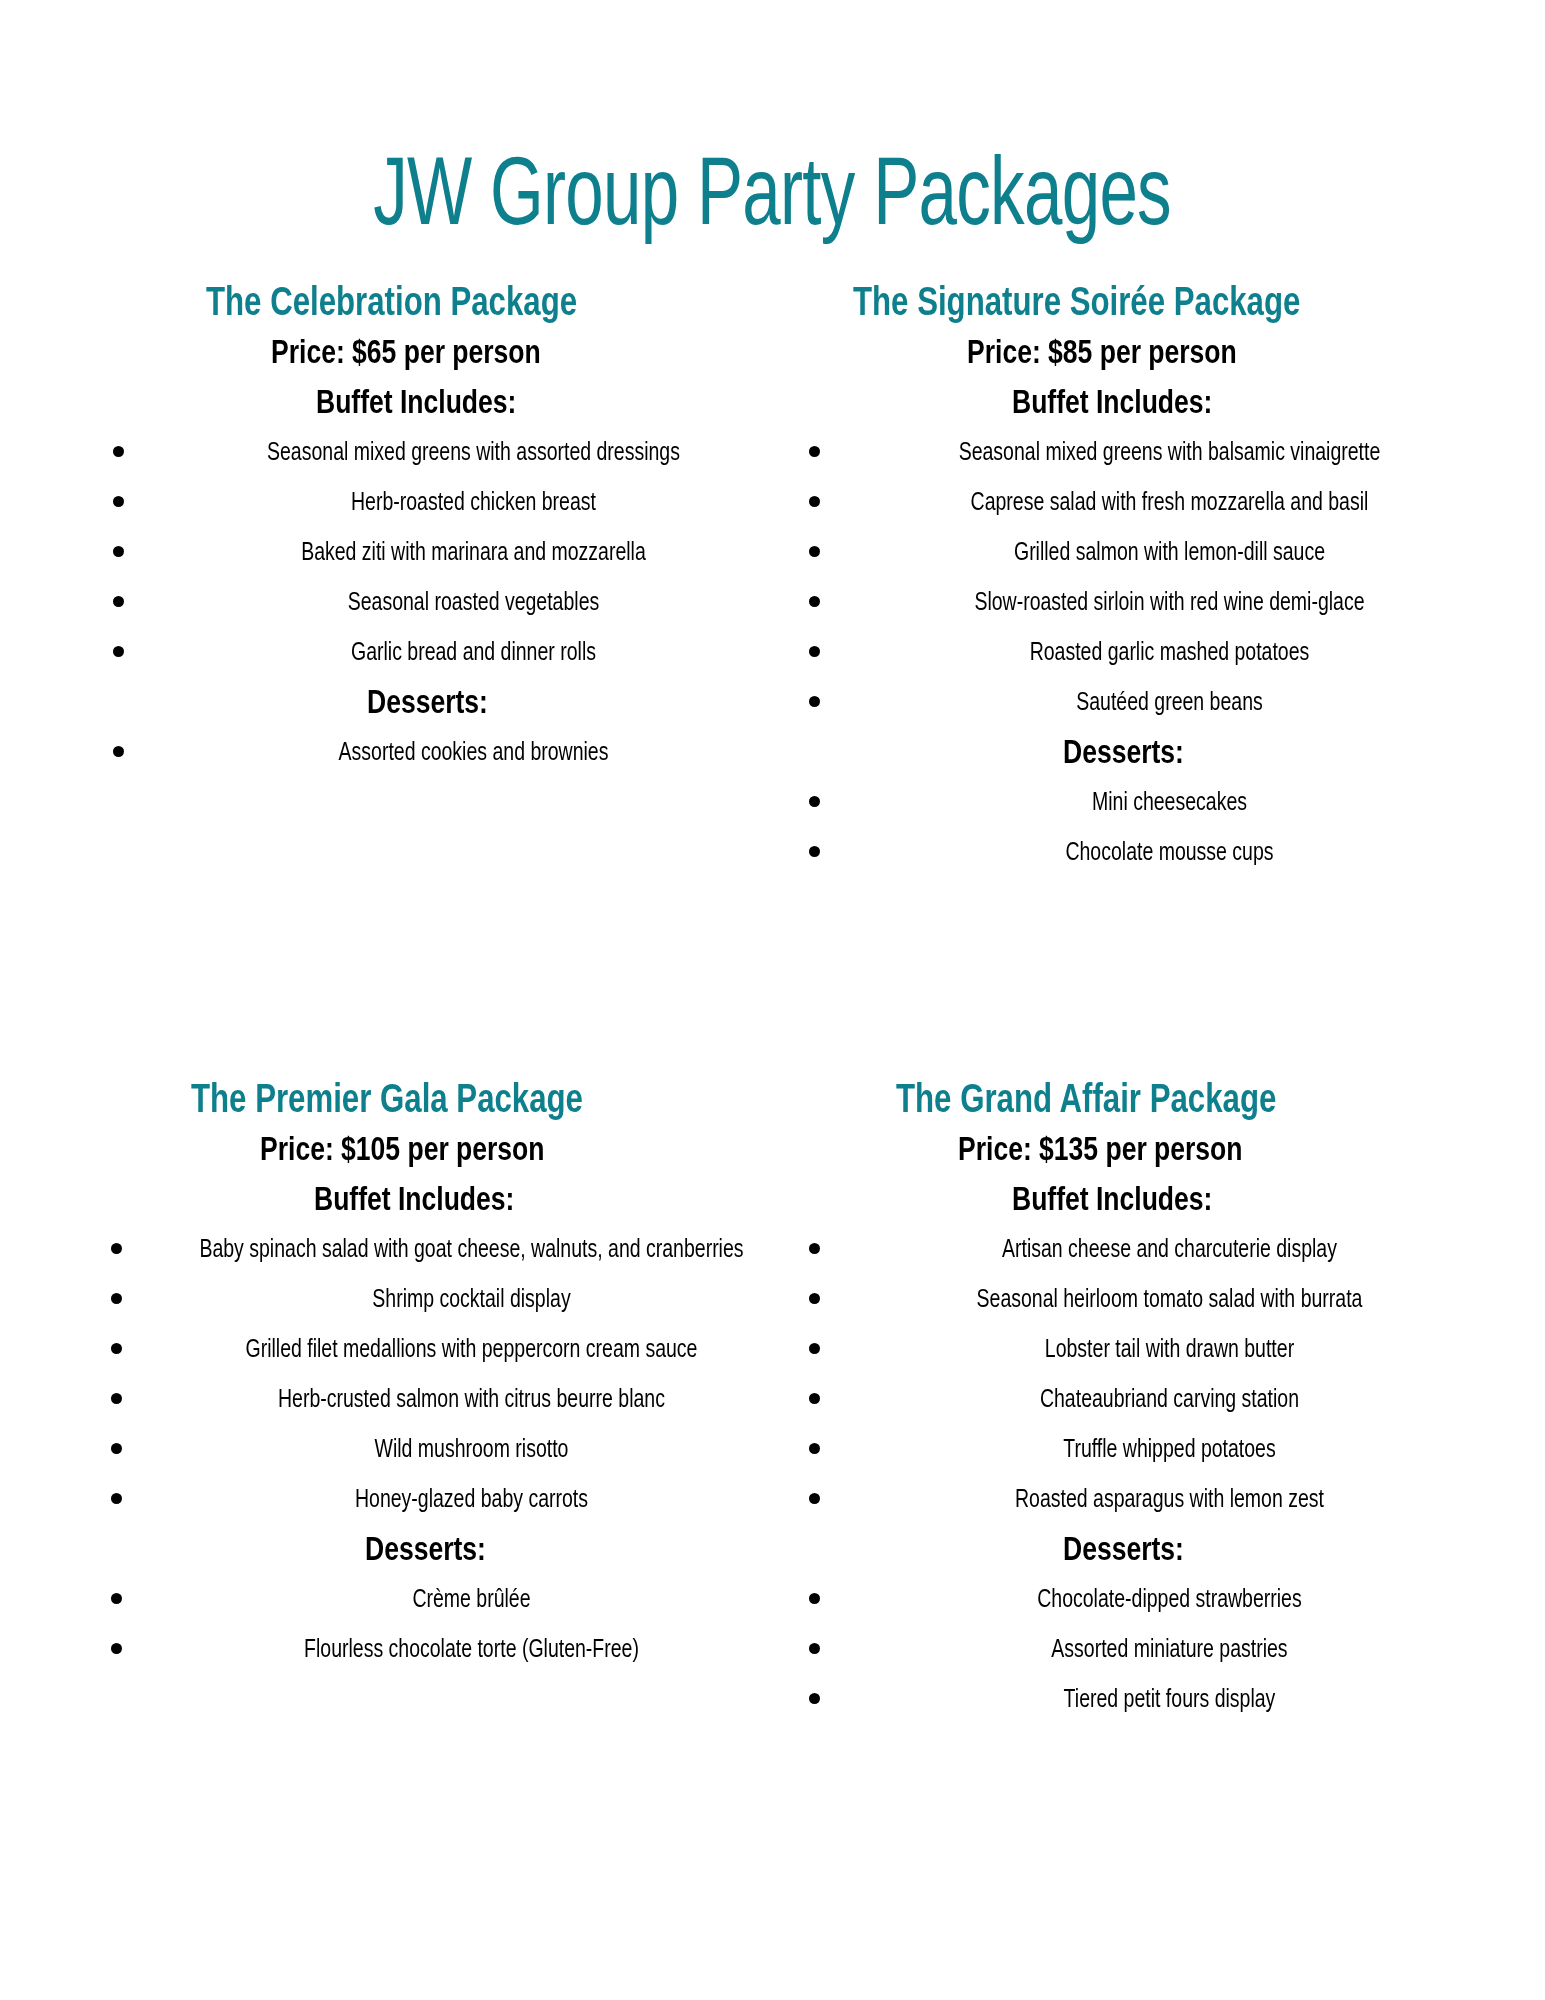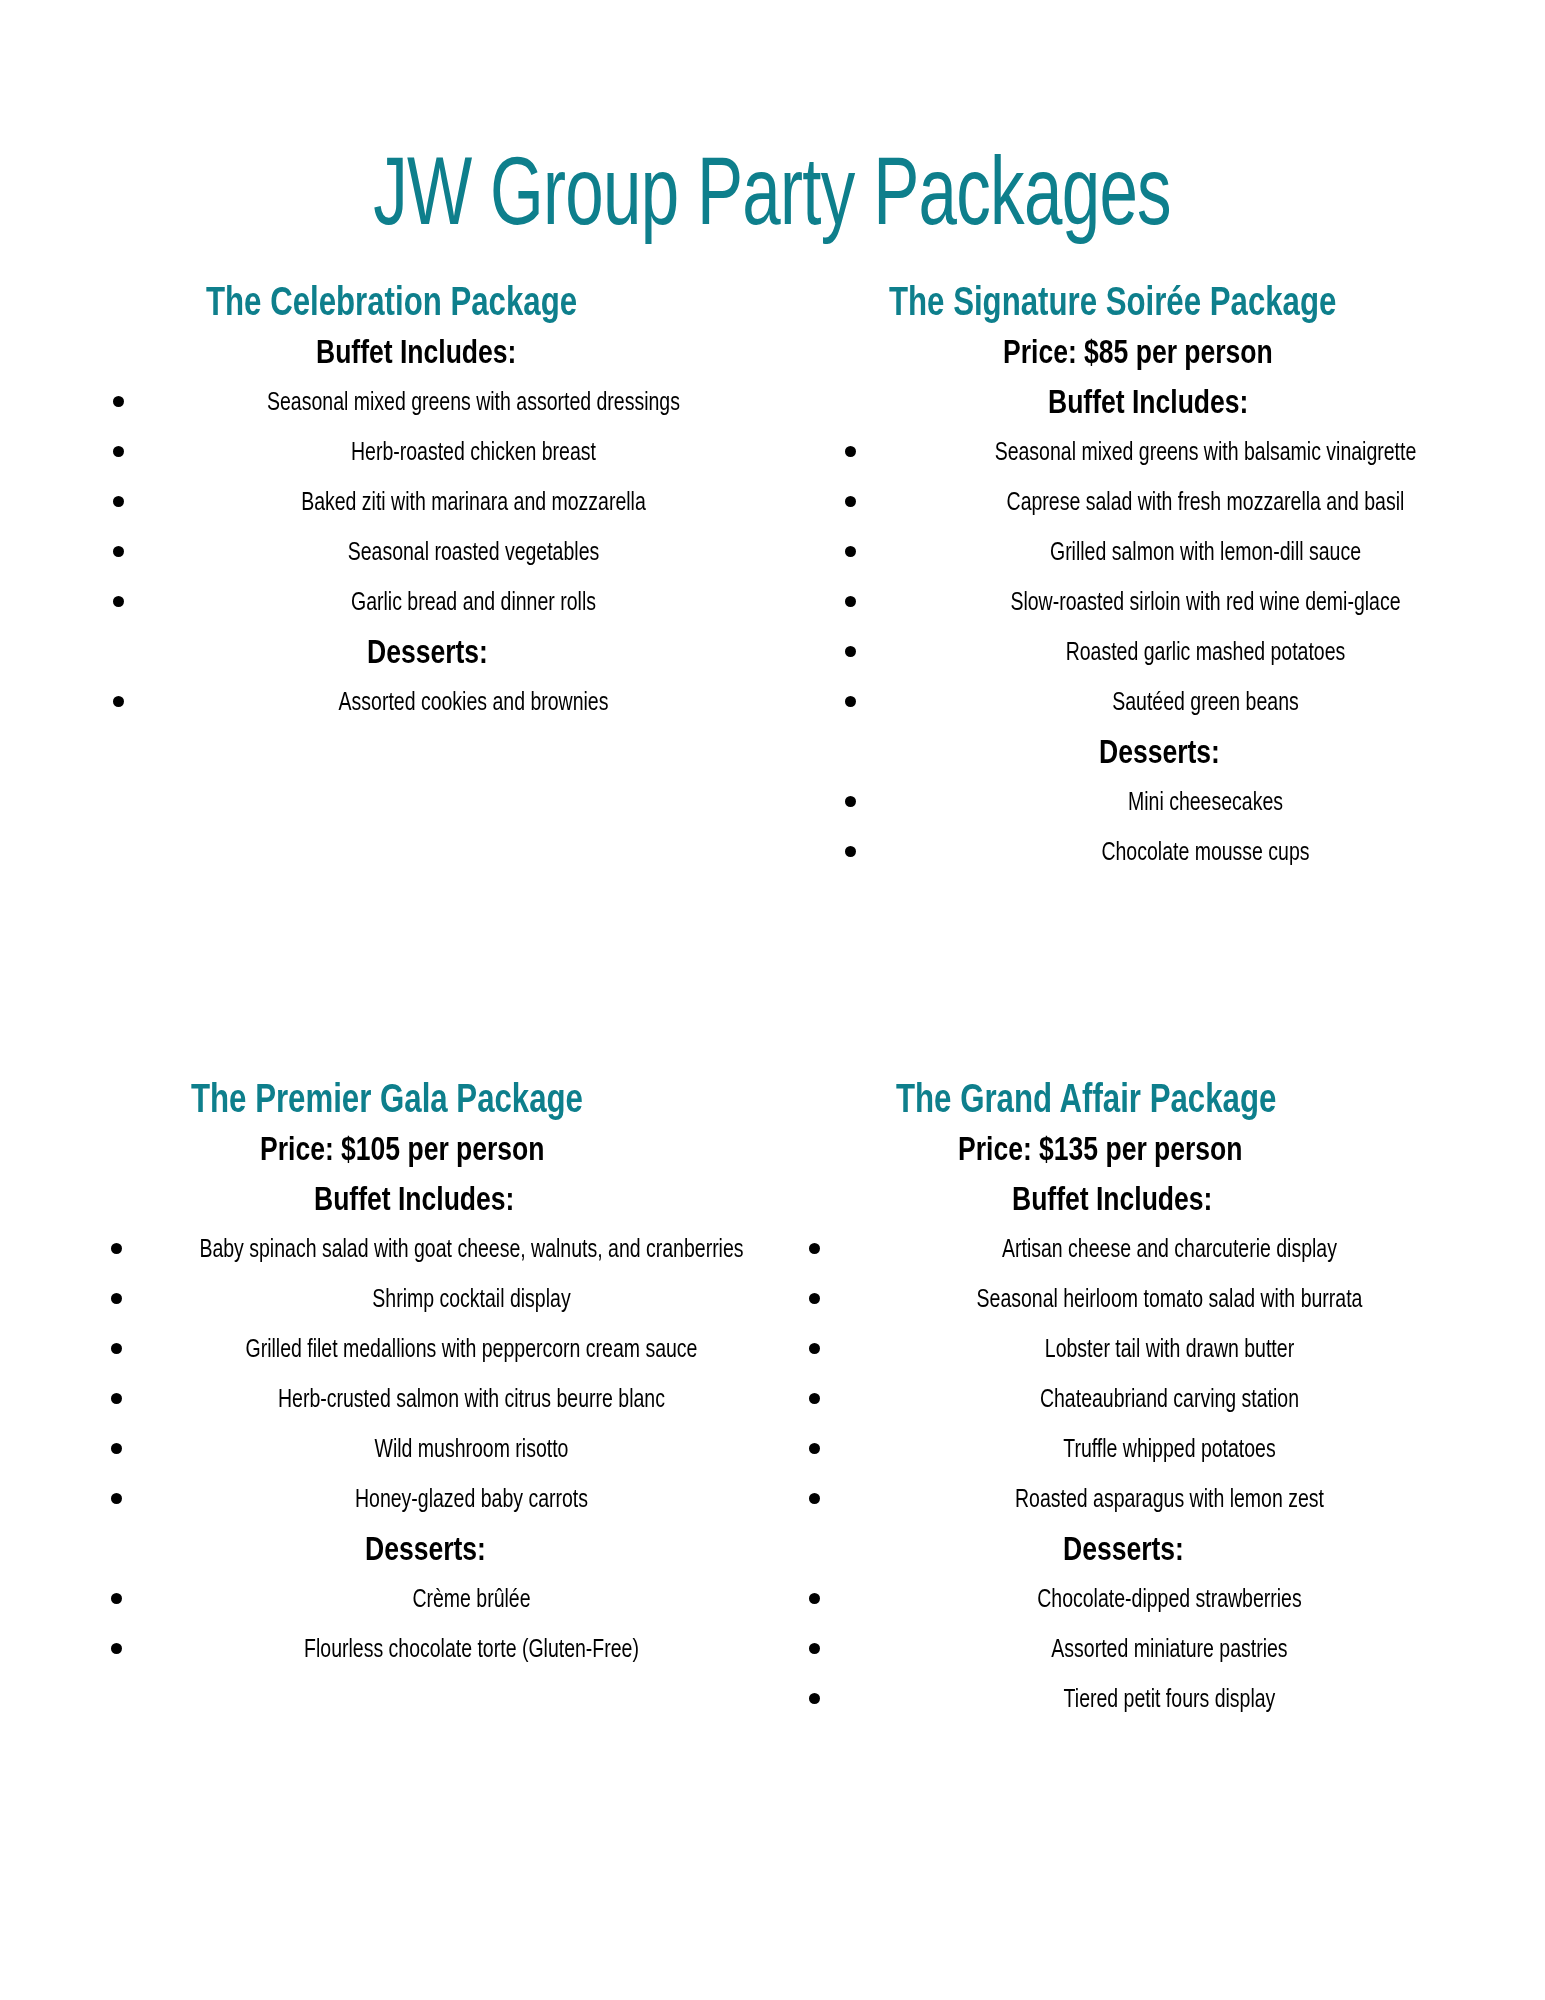--- a/index.html
+++ b/index.html
@@ -78,31 +78,32 @@
       border-radius: 50%;
       background: #000;
     }
     li .txt {
       display: block;
       transform: scaleX(0.78);
       transform-origin: left top;
       width: 128%;
     }
     #pkg-0 { left: 94px;  top: 276px; }
-    #pkg-1 { left: 790px; top: 276px; margin-left: 36px; }
+    #pkg-1 { left: 790px; top: 276px; }
     #pkg-2 { left: 92px;  top: 1073px; }
     #pkg-3 { left: 790px; top: 1073px; }
   </style>
 </head>
 <body>
 
 <h1 class="title"><span>JW Group Party Packages</span></h1>
 
 <section class="pkg" id="pkg-0">
   <div class="pkg-name"><span class="cond">The Celebration Package</span></div>
+  <div class="pkg-line"><span class="cond">Price: $65 per person</span></div>
   <div class="pkg-line"><span class="cond">Buffet Includes:</span></div>
   <ul>
     <li>
         <span class="bullet"></span>
         <span class="txt">Seasonal mixed greens with assorted dressings</span>
       </li>
     <li>
         <span class="bullet"></span>
         <span class="txt">Herb-roasted chicken breast</span>
       </li>

